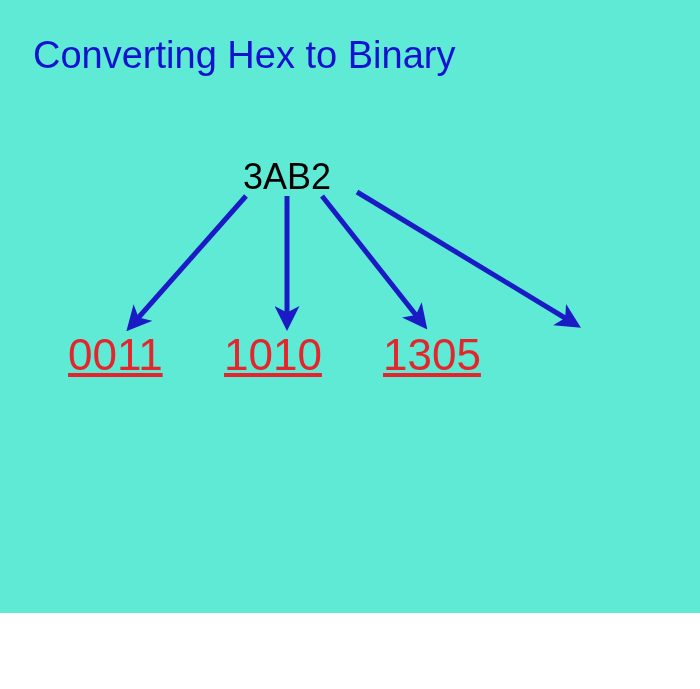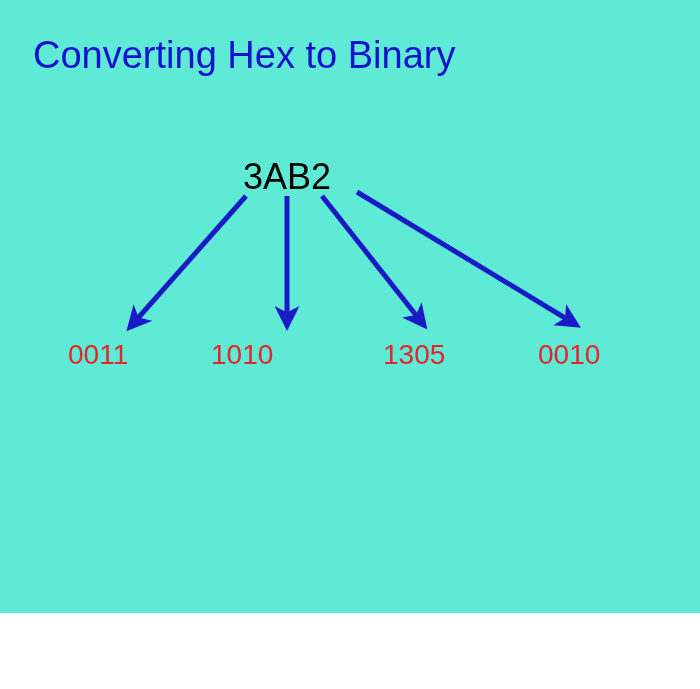--- a/index.html
+++ b/index.html
@@ -42,27 +42,28 @@
   #arrow-layer {
     position: absolute;
     left: 0;
     top: 0;
     width: 700px;
     height: 689px;
   }
   .nibble {
     position: absolute;
     top: 333px;
-    font-size: 28px;
+    font-size: 44px;
     line-height: 44px;
     color: #e4252b;
     white-space: nowrap;
+    text-decoration: underline;
   }
   .nibble-0 { left: 68px; }
-  .nibble-1 { left: 211px; }
+  .nibble-1 { left: 224px; }
   .nibble-2 { left: 383px; }
   .nibble-3 { left: 538px; }
 
   .equation-bar {
     position: absolute;
     left: 33px;
     top: 487px;
     width: 624px;
     height: 63px;
     background: #a5a8fa;
@@ -102,16 +103,15 @@
     </defs>
     <line x1="246" y1="196" x2="131" y2="326" stroke="#1b1bc6" stroke-width="5" marker-end="url(#ah)"></line>
     <line x1="287" y1="196" x2="287" y2="324" stroke="#1b1bc6" stroke-width="5" marker-end="url(#ah)"></line>
     <line x1="322" y1="196" x2="423" y2="324" stroke="#1b1bc6" stroke-width="5" marker-end="url(#ah)"></line>
     <line x1="357" y1="192" x2="575" y2="324" stroke="#1b1bc6" stroke-width="5" marker-end="url(#ah)"></line>
   </svg>
 
   <div class="nibble nibble-0">0011</div>
   <div class="nibble nibble-1">1010</div>
   <div class="nibble nibble-2">1305</div>
-  <div class="nibble nibble-3">0010</div>
 
 
 </div>
 
 </body></html>

